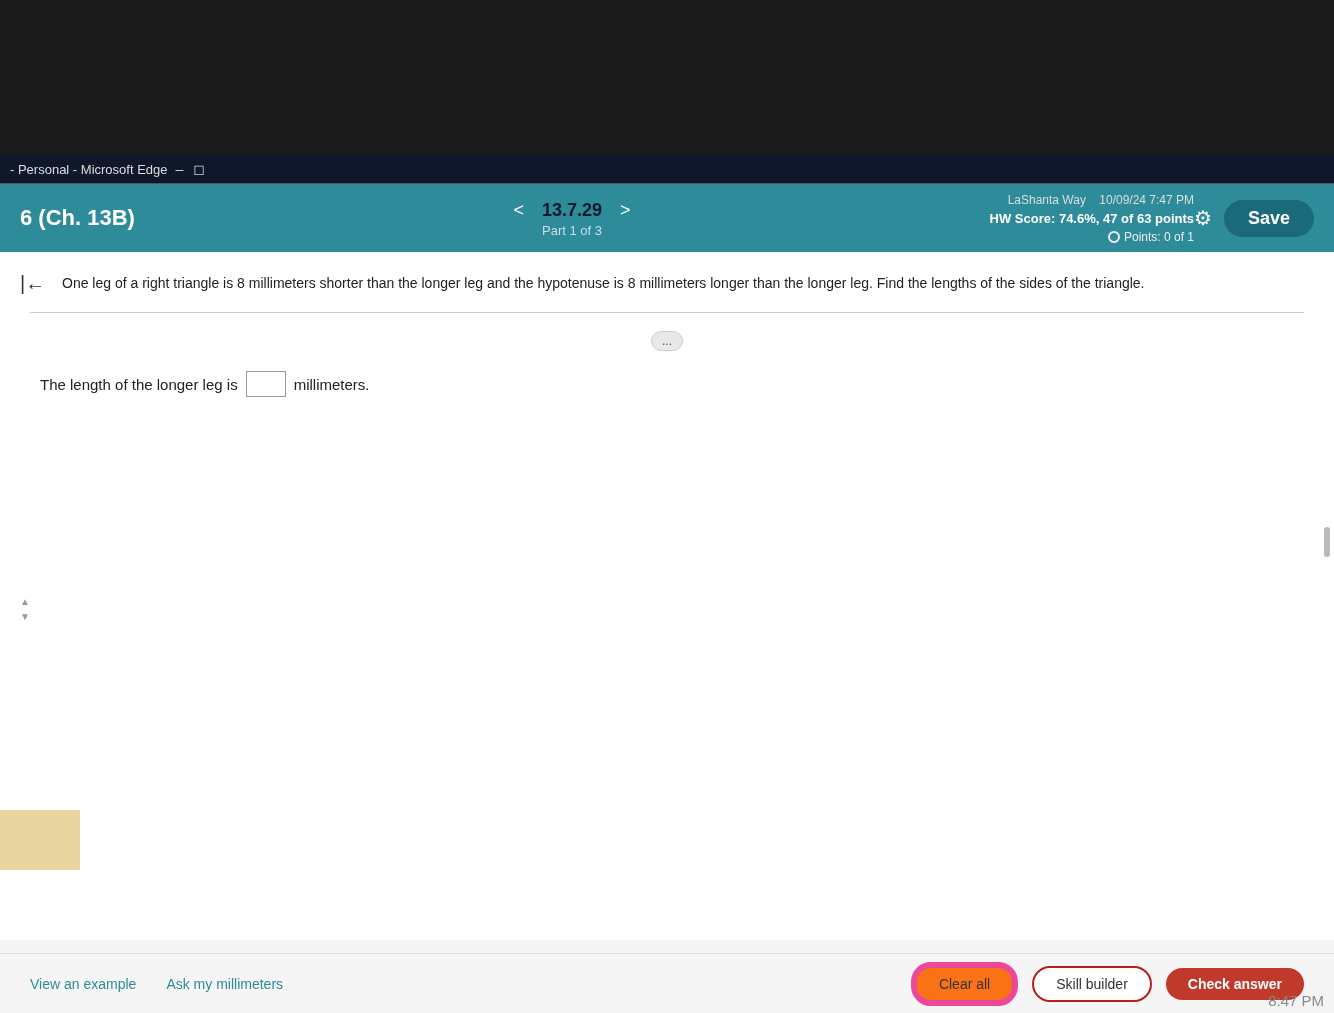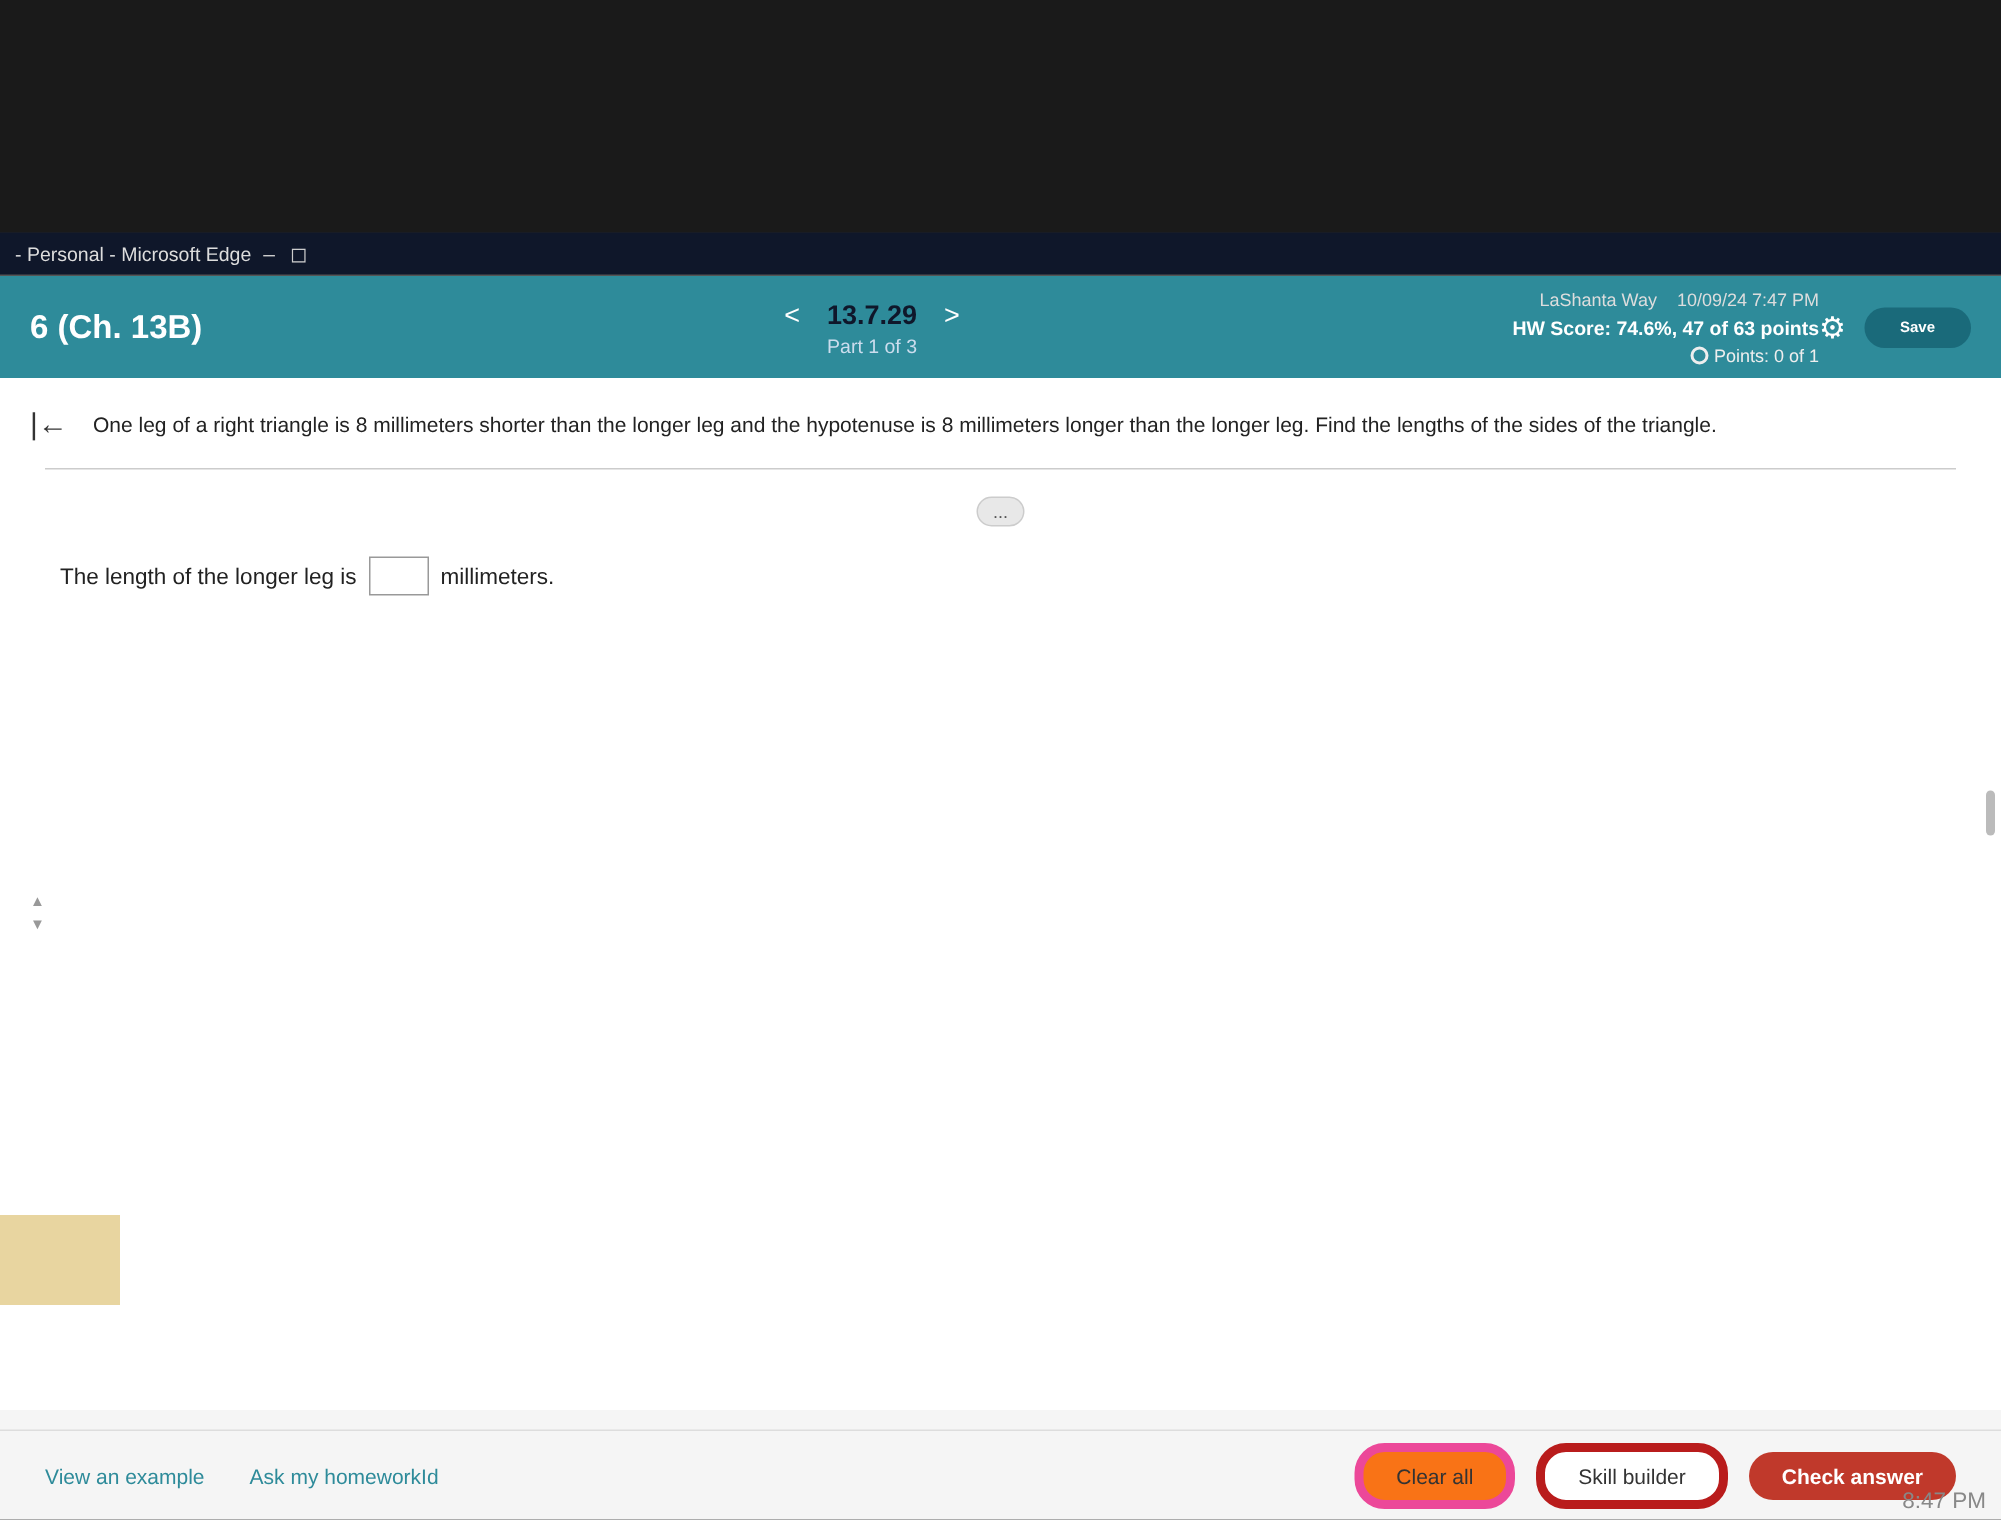--- a/index.html
+++ b/index.html
@@ -164,21 +164,21 @@
       font-size: 20px;
       cursor: pointer;
     }
 
     .save-btn {
       background: #1a6a7a;
       color: #fff;
       border: none;
       border-radius: 20px;
       padding: 8px 24px;
-      font-size: 10px;
+      font-size: 18px;
       font-weight: bold;
       cursor: pointer;
     }
 
     
     .content-area {
       background: #fff;
       margin: 0;
       padding: 20px 30px;
       height: calc(100% - 68px - 60px);
@@ -282,21 +282,21 @@
       border: 6px solid #ec4899;
       border-radius: 20px;
       padding: 8px 22px;
       font-size: 14px;
       cursor: pointer;
       color: #333;
     }
 
     .skill-builder-btn {
       background: #fff;
-      border: 6px solid #b91c1c;
+      border: 2px solid #b91c1c;
       border-radius: 20px;
       padding: 8px 22px;
       font-size: 14px;
       cursor: pointer;
       color: #333;
     }
 
     .check-answer-btn {
       background: #c0392b;
       border: none;
@@ -425,21 +425,21 @@
 
     <div class="scrollbar-thumb"></div>
 
     <div class="side-note"></div>
 
   </div>
 
   <div class="footer-bar">
     <div class="footer-left">
       <a class="footer-link">View an example</a>
-      <a class="footer-link">Ask my homeworkId</a>
+      <a class="footer-link">Ask my millimeters</a>
     </div>
     <div class="footer-right">
       <button class="clear-all-btn">Clear all</button>
       <button class="skill-builder-btn">Skill builder</button>
       <button class="check-answer-btn">Check answer</button>
     </div>
     <span class="time-label">8:47 PM</span>
   </div>
 
 </div>

